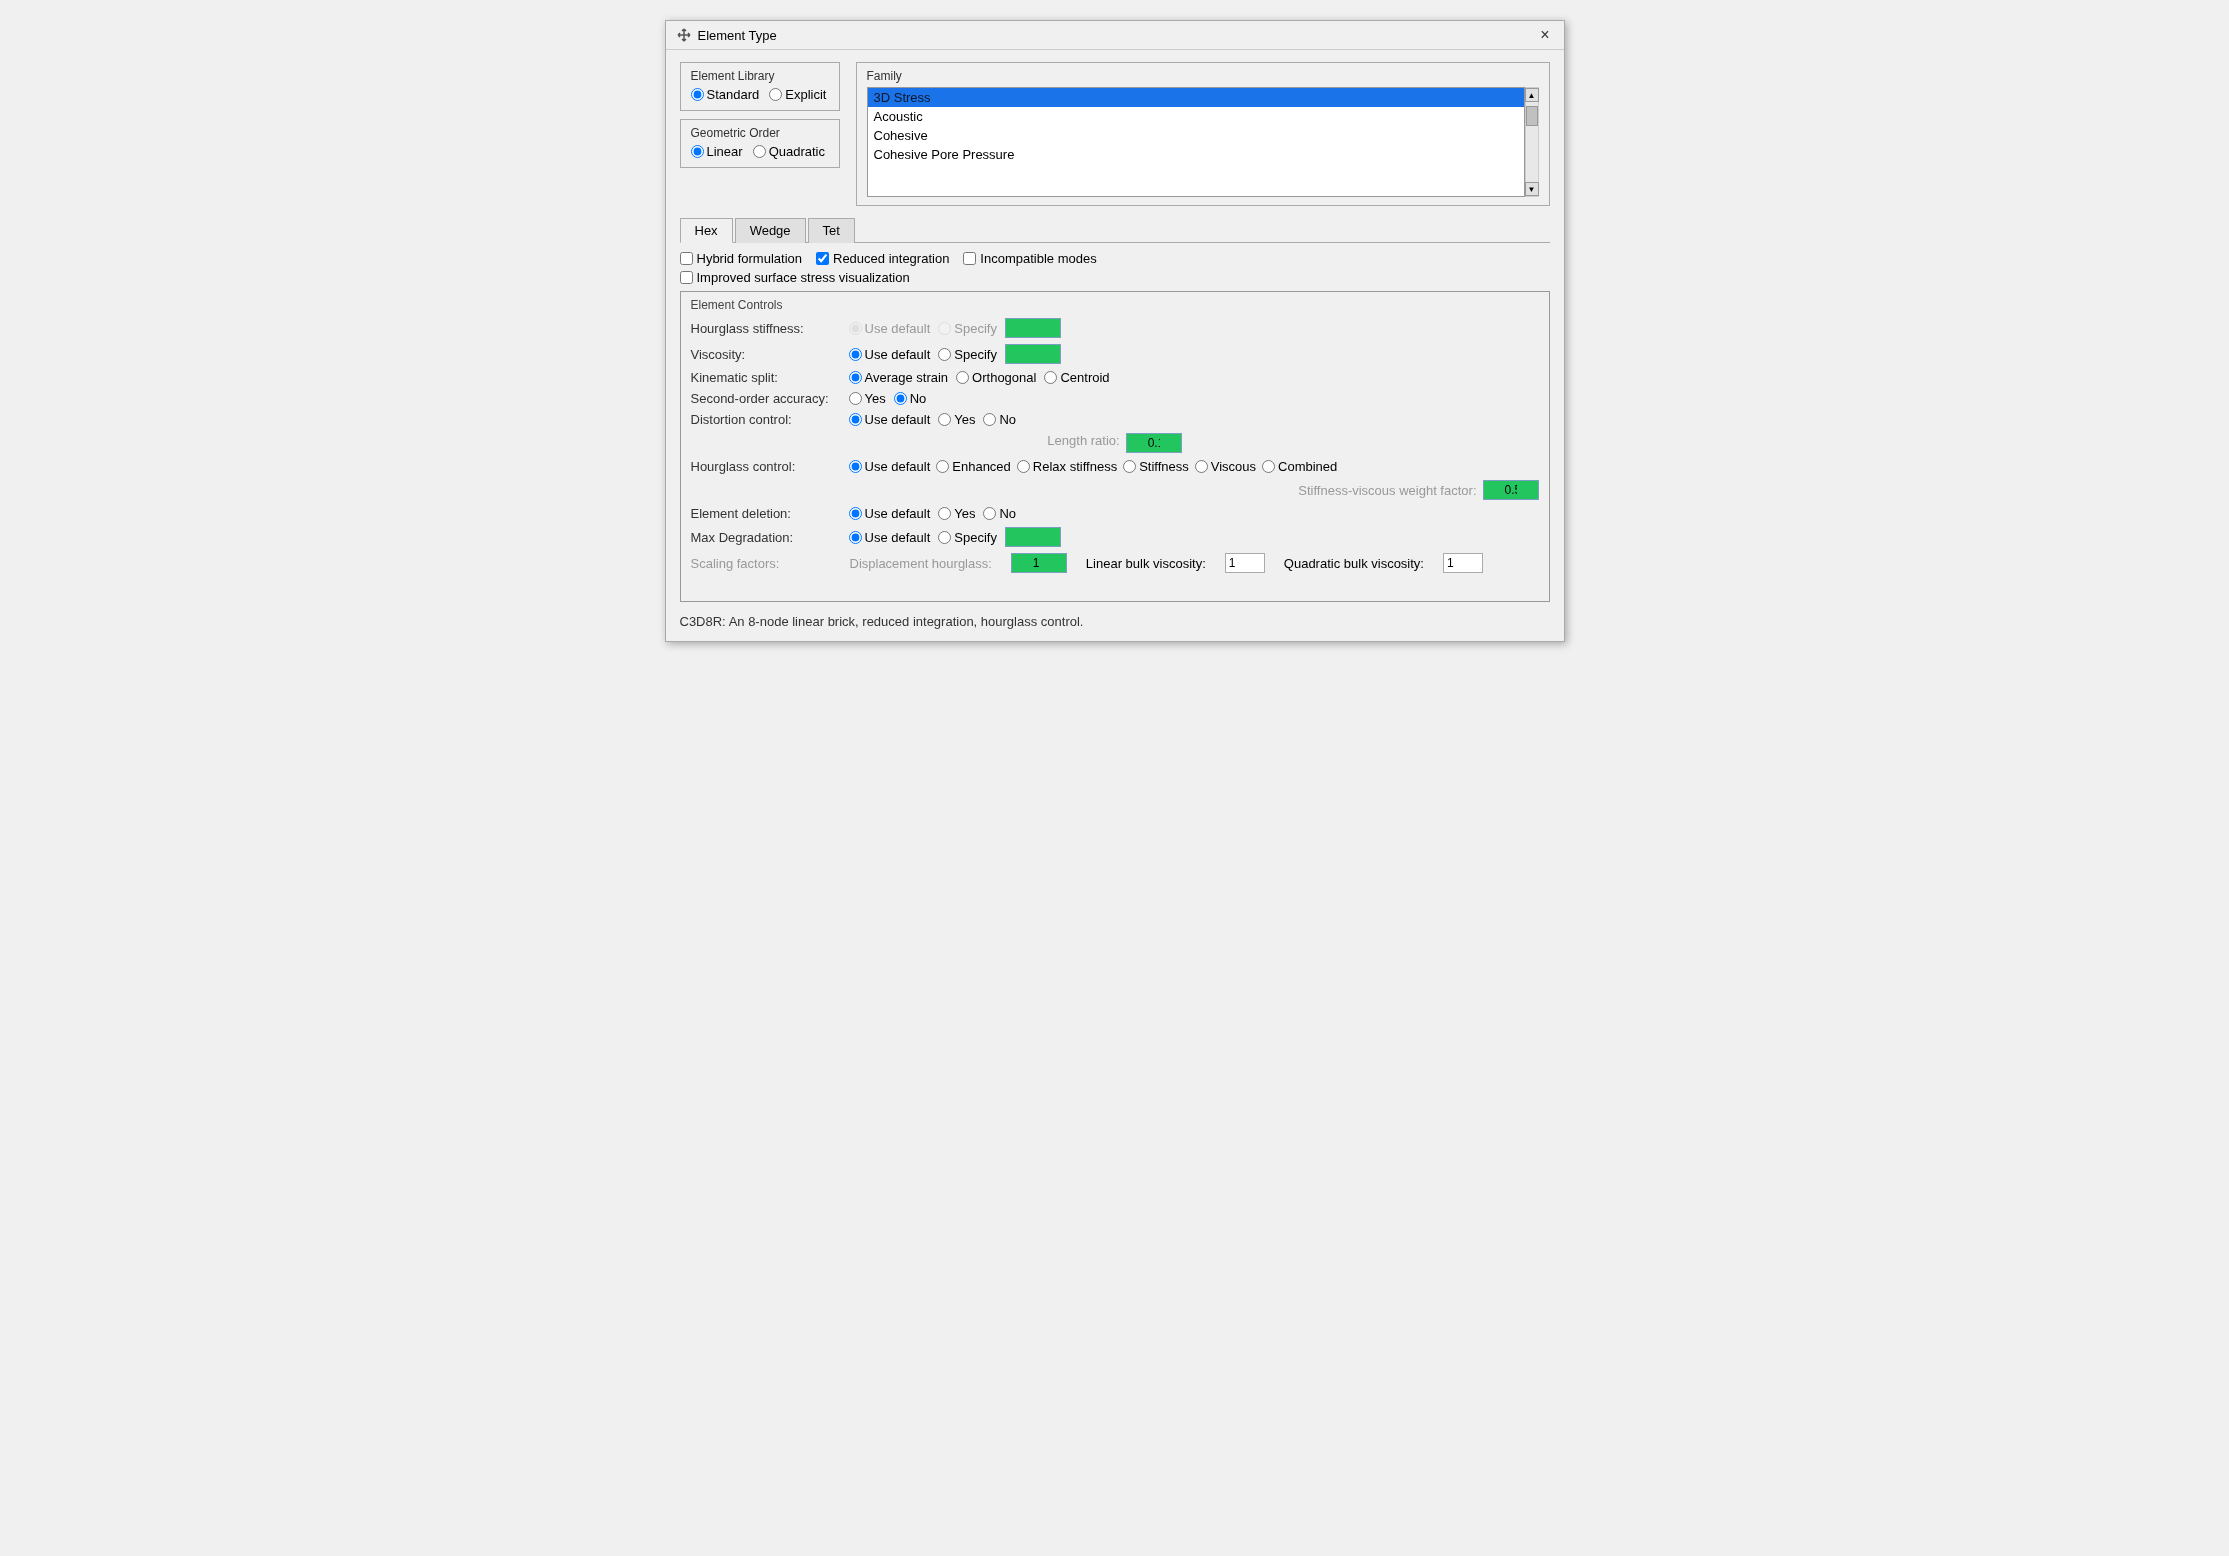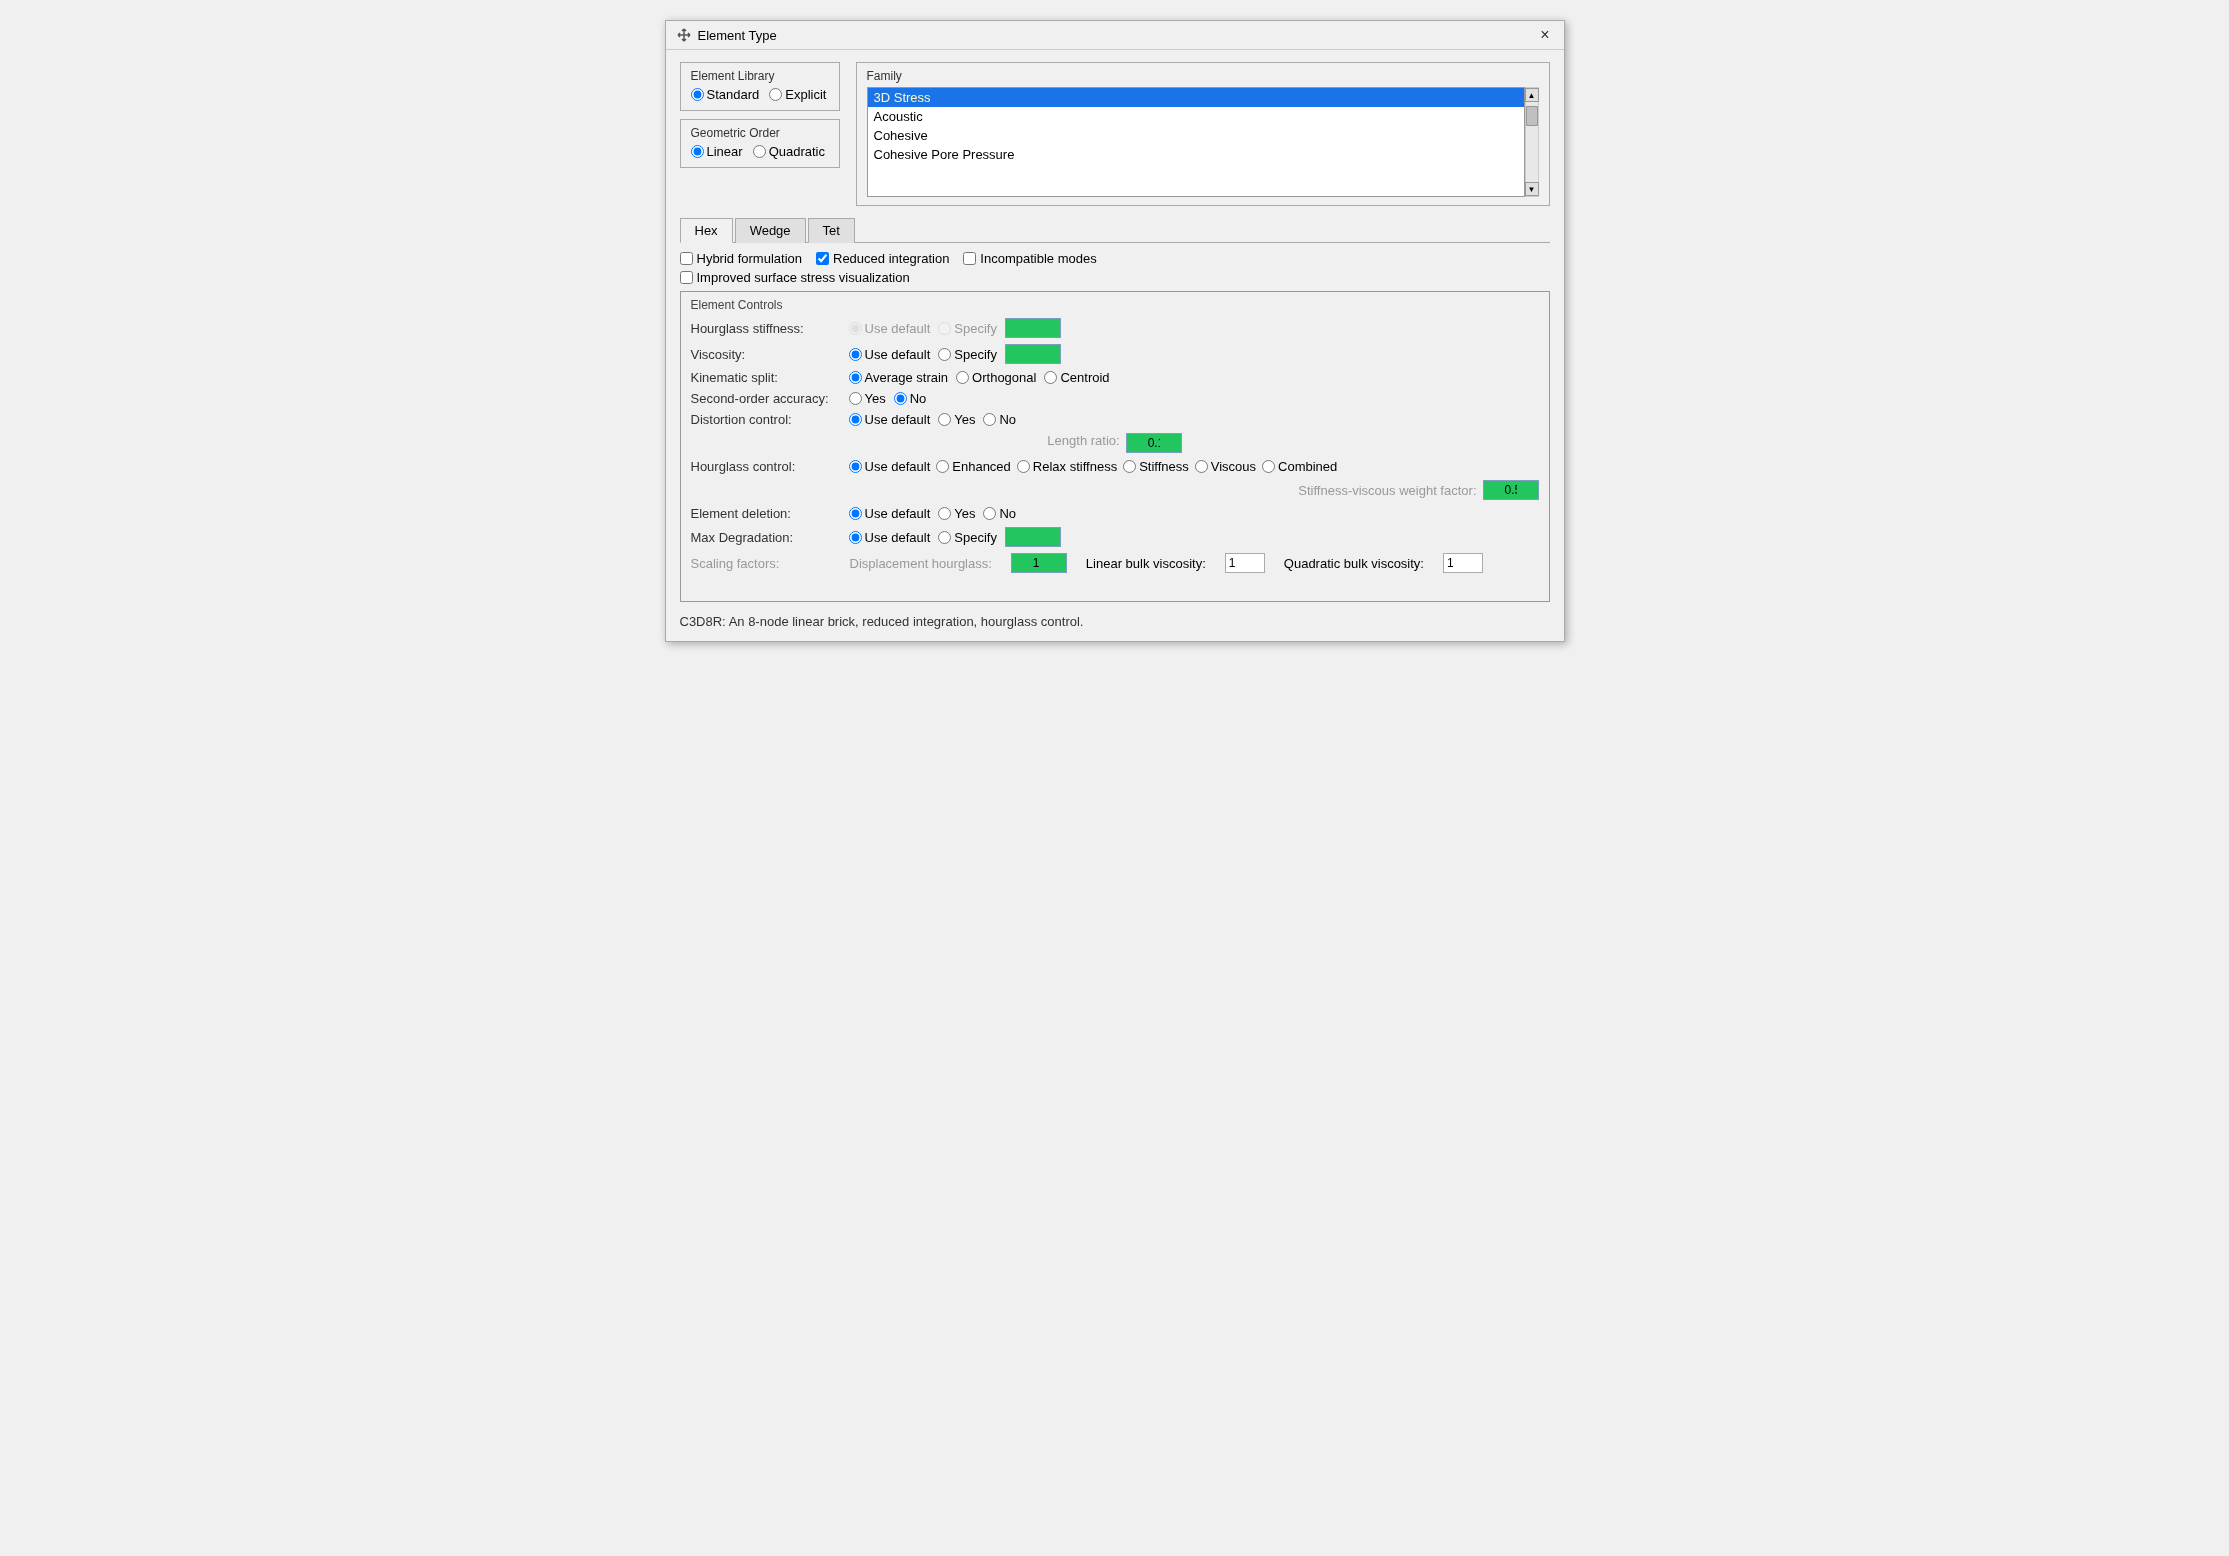--- a/index.html
+++ b/index.html
@@ -103,21 +103,21 @@
       overflow-y: auto;
       width: 100%;
     }
     .family-item {
       padding: 2px 6px;
       cursor: pointer;
       font-size: 13px;
     }
     .family-item.selected {
       background: #1a73e8;
-      color: #fef9c3;
+      color: #0f172a;
     }
     .family-list-container {
       display: flex;
       position: relative;
     }
     .scrollbar-track {
       width: 14px;
       background: #e8e8e8;
       border: 1px solid #ccc;
       display: flex;

